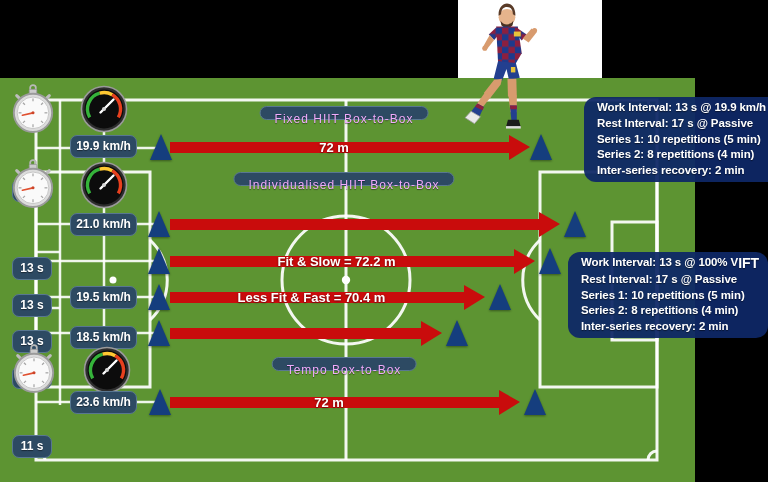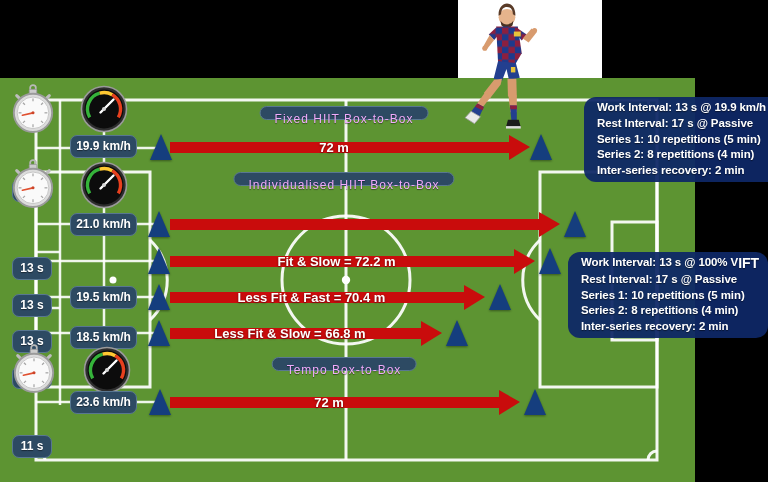--- a/index.html
+++ b/index.html
@@ -216,21 +216,20 @@
     <span class="arrow-label">Less Fit &amp; Fast = 70.4 m</span>
   </div>
   <div class="cone" style="left:489px;top:284px"></div>
 
   <div class="pill time-pill" style="left:12px;top:322px">13 s</div>
   <div class="pill speed-pill" style="left:70px;top:326px">18.5 km/h</div>
   <div class="cone" style="left:148px;top:320px"></div>
   <div class="arrow" style="left:170px;top:321px;width:272px">
     <div class="arrow-bar"></div>
     <div class="arrow-head"></div>
-    <span class="arrow-label">Less Fit &amp; Slow = 66.8 m</span>
   </div>
   <div class="cone" style="left:446px;top:320px"></div>
 
   <div class="info-box" style="left:568px;top:252px">
     <div class="info-line"><span>Work Interval: 13 s @ 100% V</span><span class="sub">IFT</span></div>
     <div class="info-line">Rest Interval: 17 s @ Passive</div>
     <div class="info-line">Series 1: 10 repetitions (5 min)</div>
     <div class="info-line">Series 2: 8 repetitions (4 min)</div>
     <div class="info-line">Inter-series recovery: 2 min</div>
   </div>

